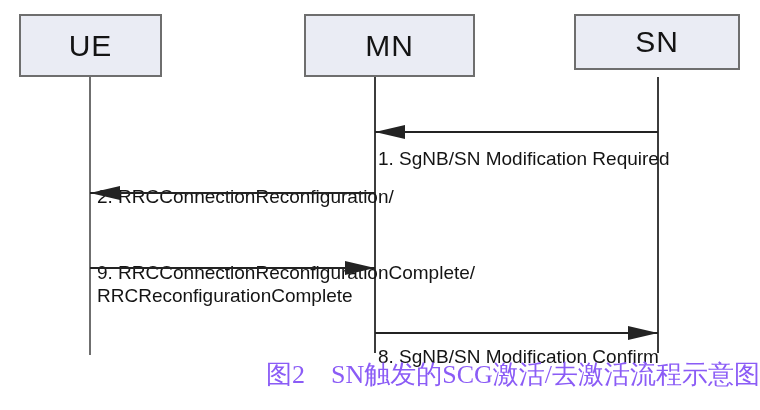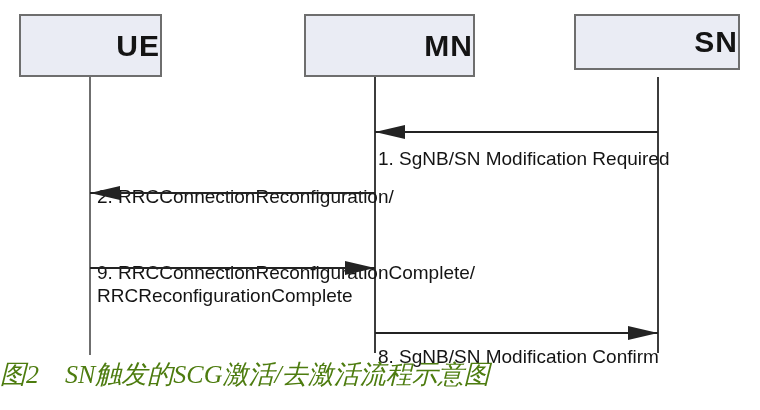--- a/index.html
+++ b/index.html
@@ -15,21 +15,21 @@
     width:760px;height:410px;
     background:var(--bg);
     overflow:hidden;
     font-family:"Liberation Sans","DejaVu Sans",sans-serif;
   }
   .entity{
     position:absolute;
     background:var(--box-fill);
     border:2px solid var(--box-border);
     box-sizing:border-box;
-    display:flex;align-items:center;justify-content:flex-end;font-weight:bold;
+    display:flex;align-items:center;justify-content:center;
   }
   .entity-label{
     font-size:30px;
     color:var(--text);
     letter-spacing:1px;
   }
   .lifeline{
     position:absolute;
     width:2px;
     background:#3c3c3c;
@@ -52,25 +52,24 @@
     position:absolute;
     width:0;height:0;
     border-top:7px solid transparent;
     border-bottom:7px solid transparent;
   }
   .ah-left{border-right:30px solid var(--line);}
   .ah-right{border-left:30px solid var(--line);}
   .caption{
     position:absolute;
     left:0;top:357px;width:760px;
-    text-align:left;
+    text-align:right;
     font-family:"Liberation Serif","DejaVu Serif",serif;
     font-size:26px;
-    color:#4d7c0f;
-    font-style:italic;
+    color:#8b5cf6;
   }
 </style>
 </head>
 <body>
 
 <div class="canvas">
 
   <div class="entity" style="left:19px;top:14px;width:143px;height:63px">
     <span class="entity-label">UE</span>
   </div>

